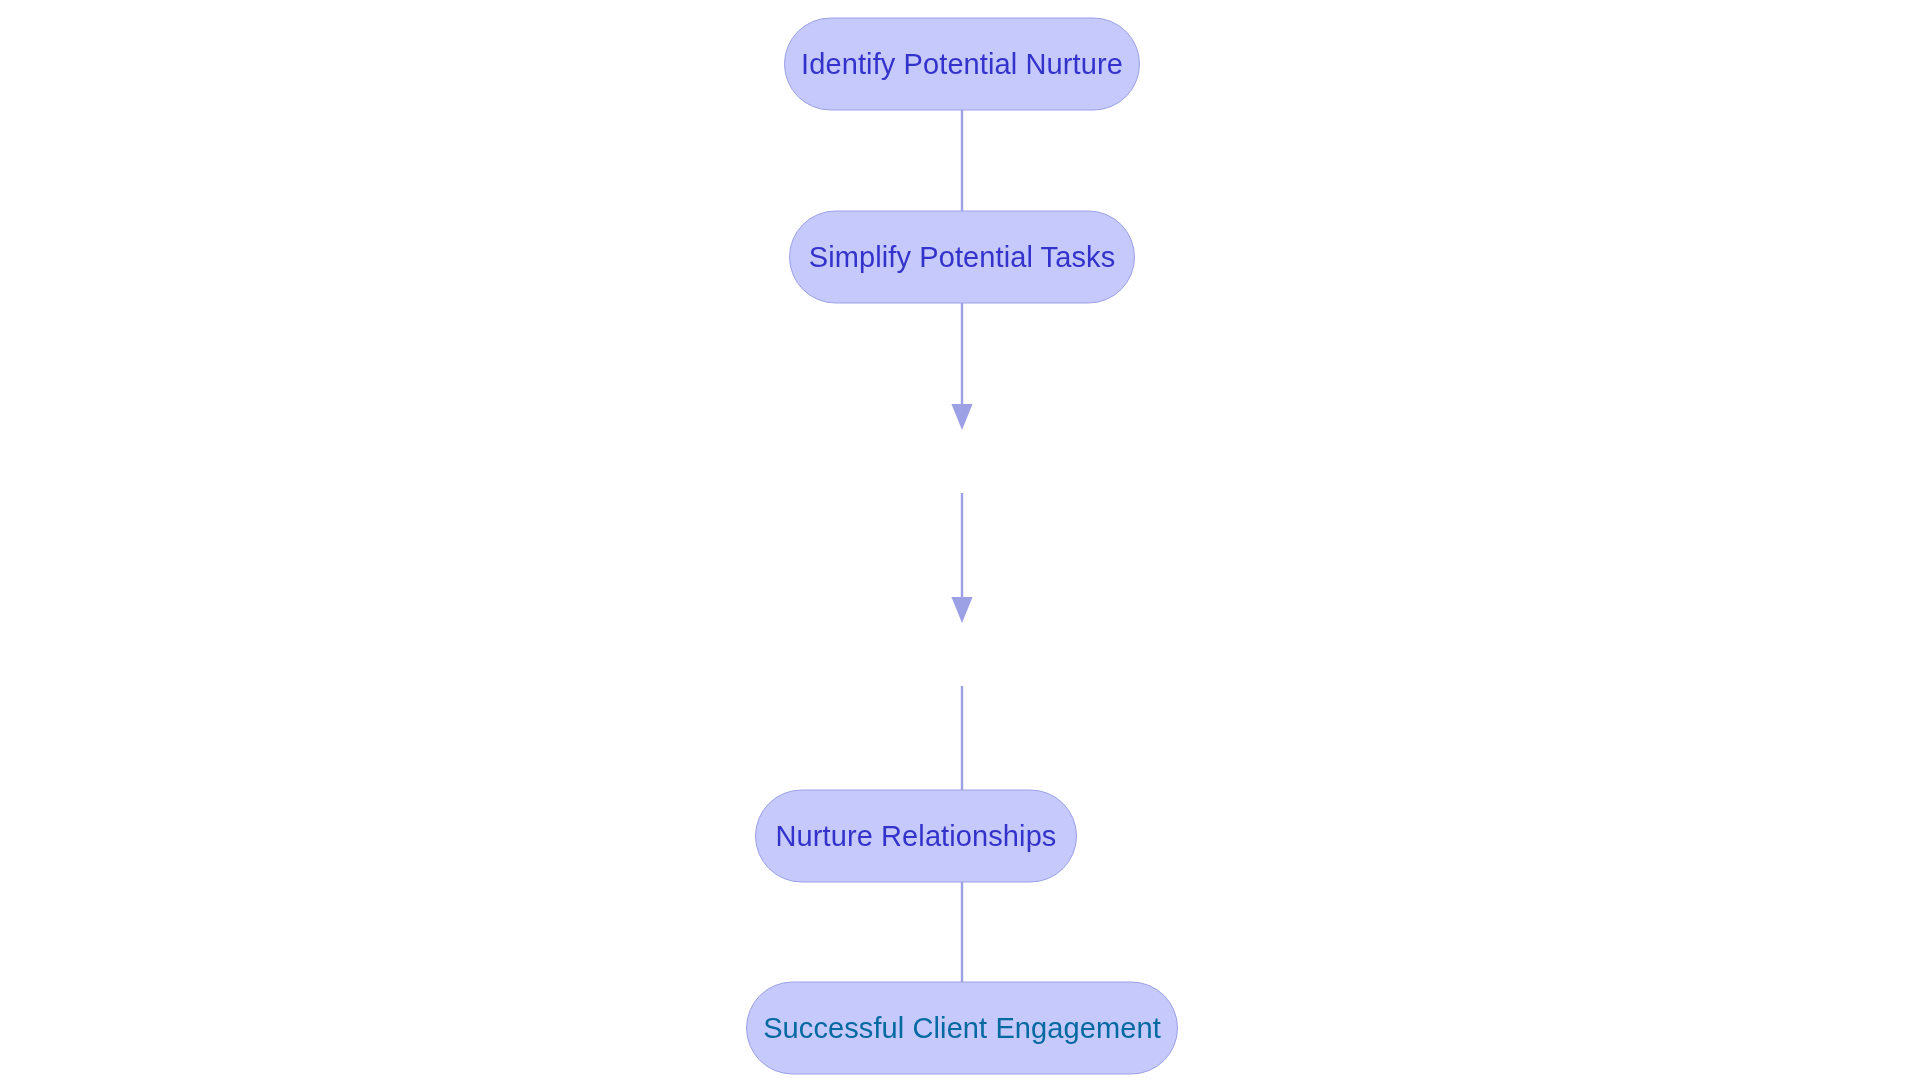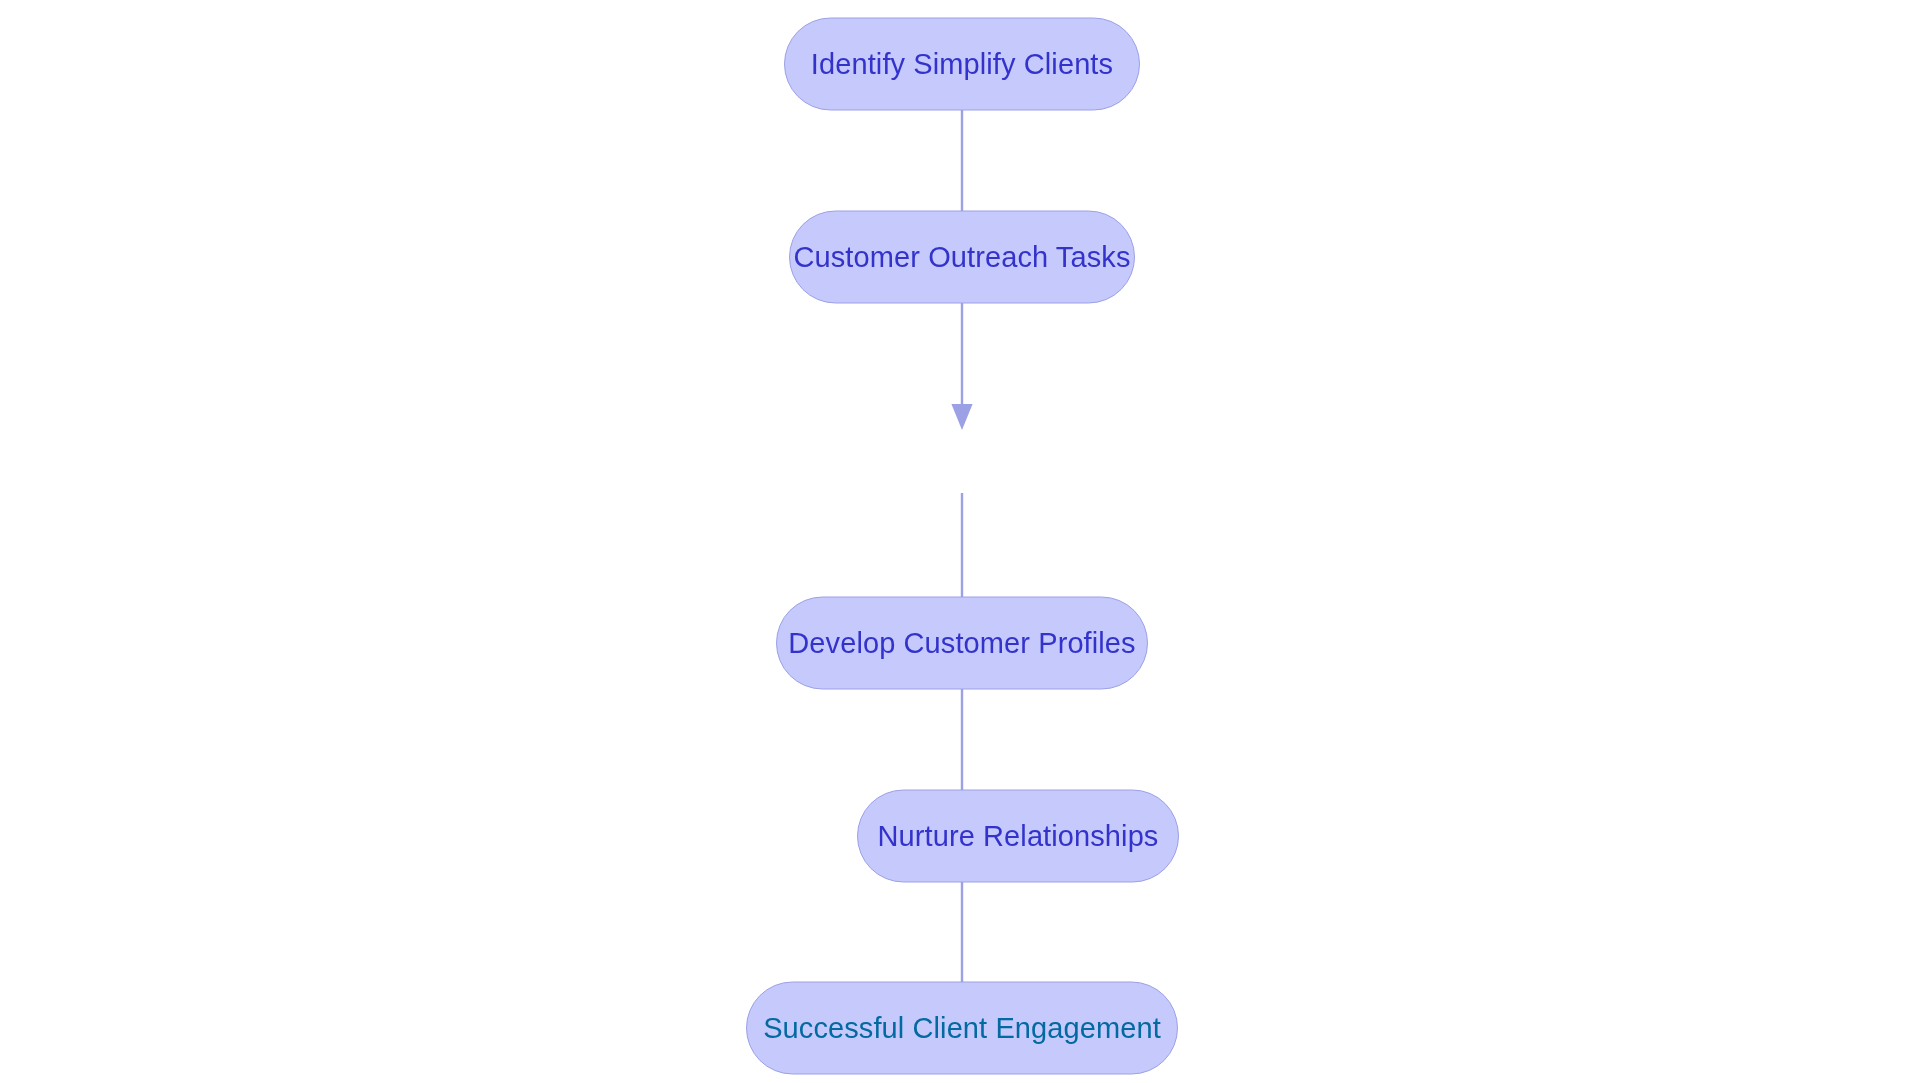--- a/index.html
+++ b/index.html
@@ -81,33 +81,30 @@
       <line stroke="#9ca1e6" stroke-width="2.4" marker-end="url(#arrowhead)" x1="962" y1="300" x2="962" y2="404"></line>
       <line stroke="#9ca1e6" stroke-width="2.4" marker-end="url(#arrowhead)" x1="962" y1="493" x2="962" y2="597"></line>
       <line stroke="#9ca1e6" stroke-width="2.4" marker-end="url(#arrowhead)" x1="962" y1="686" x2="962" y2="790"></line>
       <line stroke="#9ca1e6" stroke-width="2.4" marker-end="url(#arrowhead)" x1="962" y1="879" x2="962" y2="982"></line>
     </g>
   </svg>
 
   <div id="node-layer">
 
     <div class="flow-node" style="left: 962px; top: 64px; width: 356px; background: rgb(198, 201, 251); border-color: rgb(156, 161, 230);">
-      <span class="flow-node-label" style="color: rgb(51, 51, 204);">Identify Simplify Clients</span>
+      <span class="flow-node-label" style="color: rgb(51, 51, 204);">Identify Potential Nurture</span>
     </div>
 
     <div class="flow-node" style="left: 962px; top: 257px; width: 346px; background: rgb(198, 201, 251); border-color: rgb(156, 161, 230);">
-      <span class="flow-node-label" style="color: rgb(51, 51, 204);">Customer Outreach Tasks</span>
+      <span class="flow-node-label" style="color: rgb(51, 51, 204);">Simplify Potential Tasks</span>
     </div>
 
 
-    <div class="flow-node" style="left: 962px; top: 643px; width: 372px; background: rgb(198, 201, 251); border-color: rgb(156, 161, 230);">
-      <span class="flow-node-label" style="color: rgb(51, 51, 204);">Develop Customer Profiles</span>
-    </div>
 
-    <div class="flow-node" style="left: 1018px; top: 836px; width: 322px; background: rgb(198, 201, 251); border-color: rgb(156, 161, 230);">
+    <div class="flow-node" style="left: 916px; top: 836px; width: 322px; background: rgb(198, 201, 251); border-color: rgb(156, 161, 230);">
       <span class="flow-node-label" style="color: rgb(51, 51, 204);">Nurture Relationships</span>
     </div>
 
     <div class="flow-node" style="left: 962px; top: 1028px; width: 432px; background: rgb(198, 201, 251); border-color: rgb(156, 161, 230);">
       <span class="flow-node-label" style="color: #0369a1;">Successful Client Engagement</span>
     </div>
 
   </div>
 </div>
 

